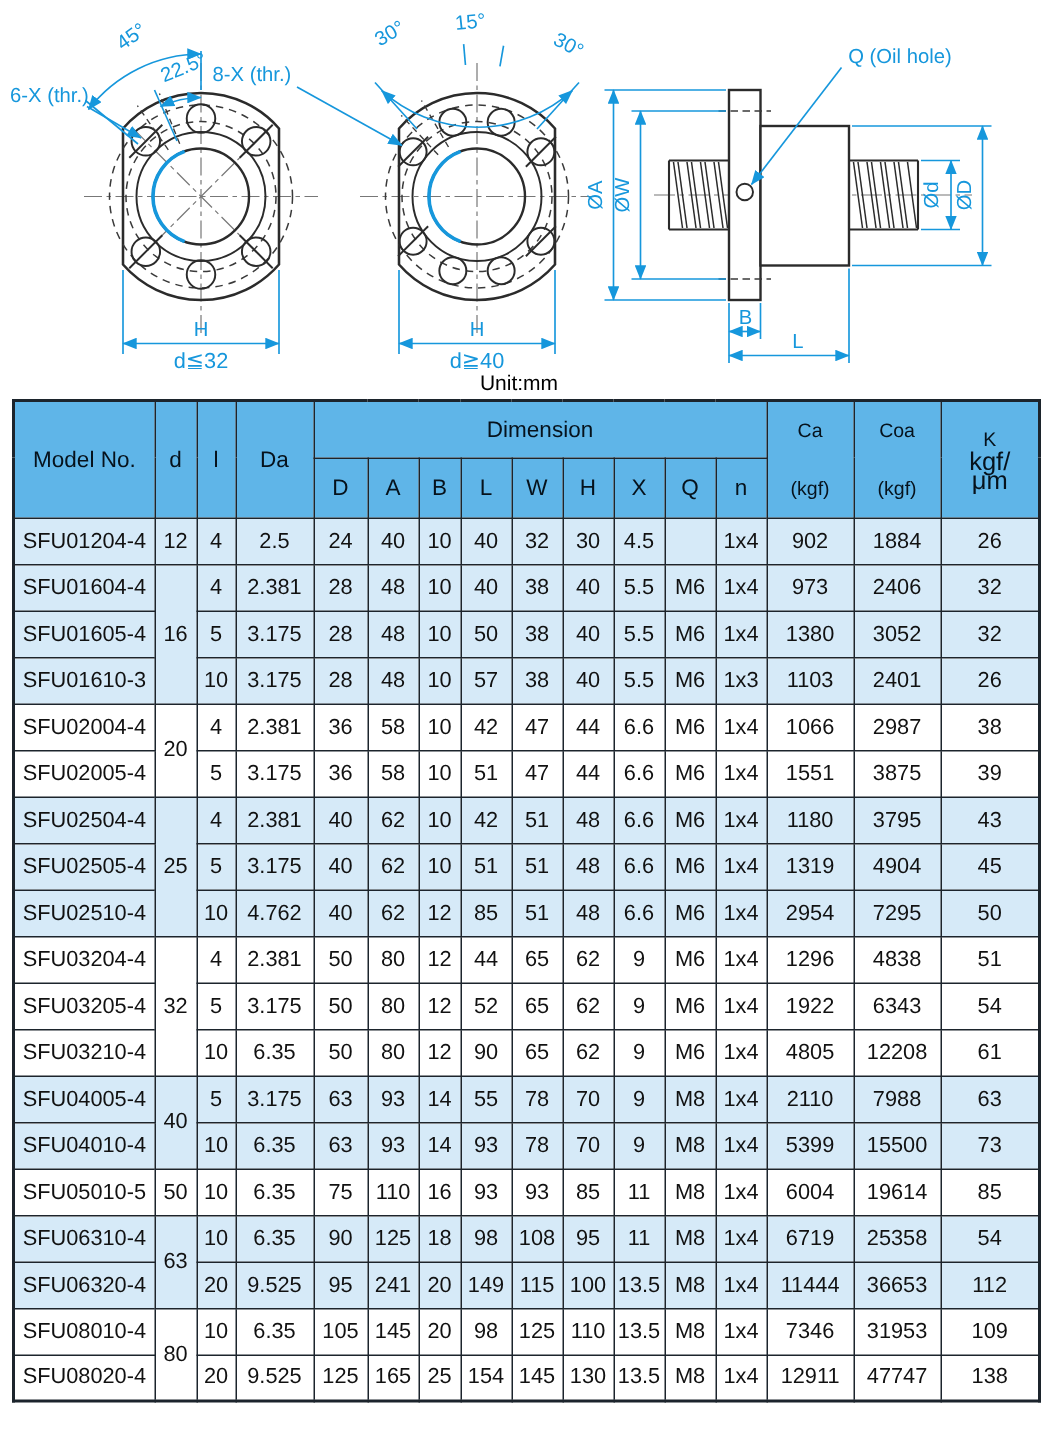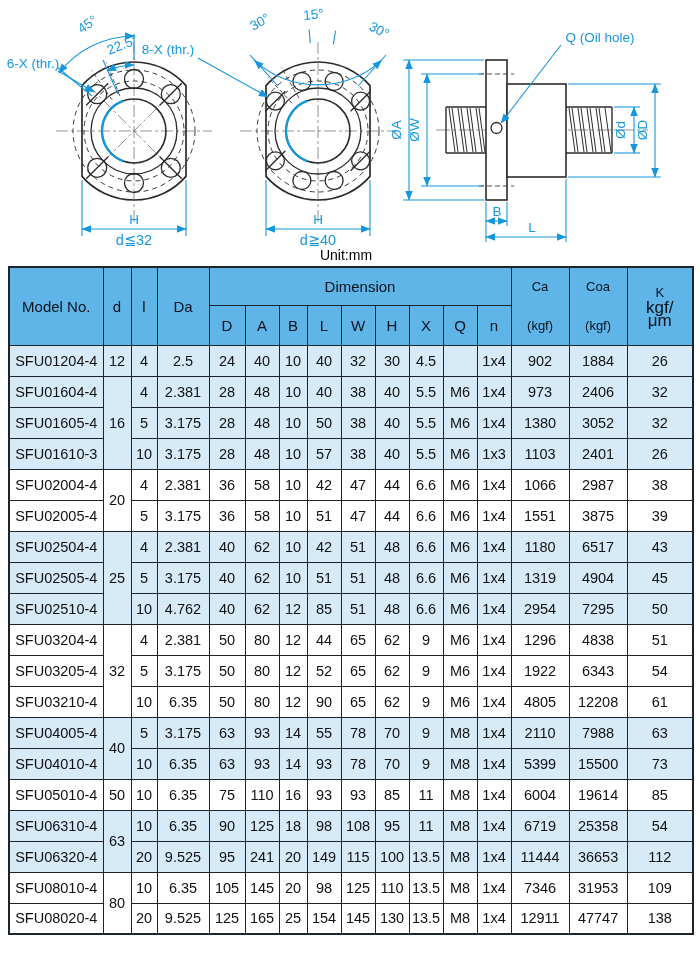--- a/index.html
+++ b/index.html
@@ -430,21 +430,21 @@
         <td>40</td>
         <td>62</td>
         <td>10</td>
         <td>42</td>
         <td>51</td>
         <td>48</td>
         <td>6.6</td>
         <td>M6</td>
         <td>1x4</td>
         <td>1180</td>
-        <td>6517</td>
+        <td>3795</td>
         <td>43</td>
       </tr>
       <tr class="shade">
         <td>SFU02505-4</td>
         <td>5</td>
         <td>3.175</td>
         <td>40</td>
         <td>62</td>
         <td>10</td>
         <td>51</td>
@@ -555,21 +555,21 @@
         <td>78</td>
         <td>70</td>
         <td>9</td>
         <td>M8</td>
         <td>1x4</td>
         <td>5399</td>
         <td>15500</td>
         <td>73</td>
       </tr>
       <tr>
-        <td>SFU05010-4</td>
+        <td>SFU05010-5</td>
         <td>50</td>
         <td>10</td>
         <td>6.35</td>
         <td>75</td>
         <td>110</td>
         <td>16</td>
         <td>93</td>
         <td>93</td>
         <td>85</td>
         <td>11</td>

